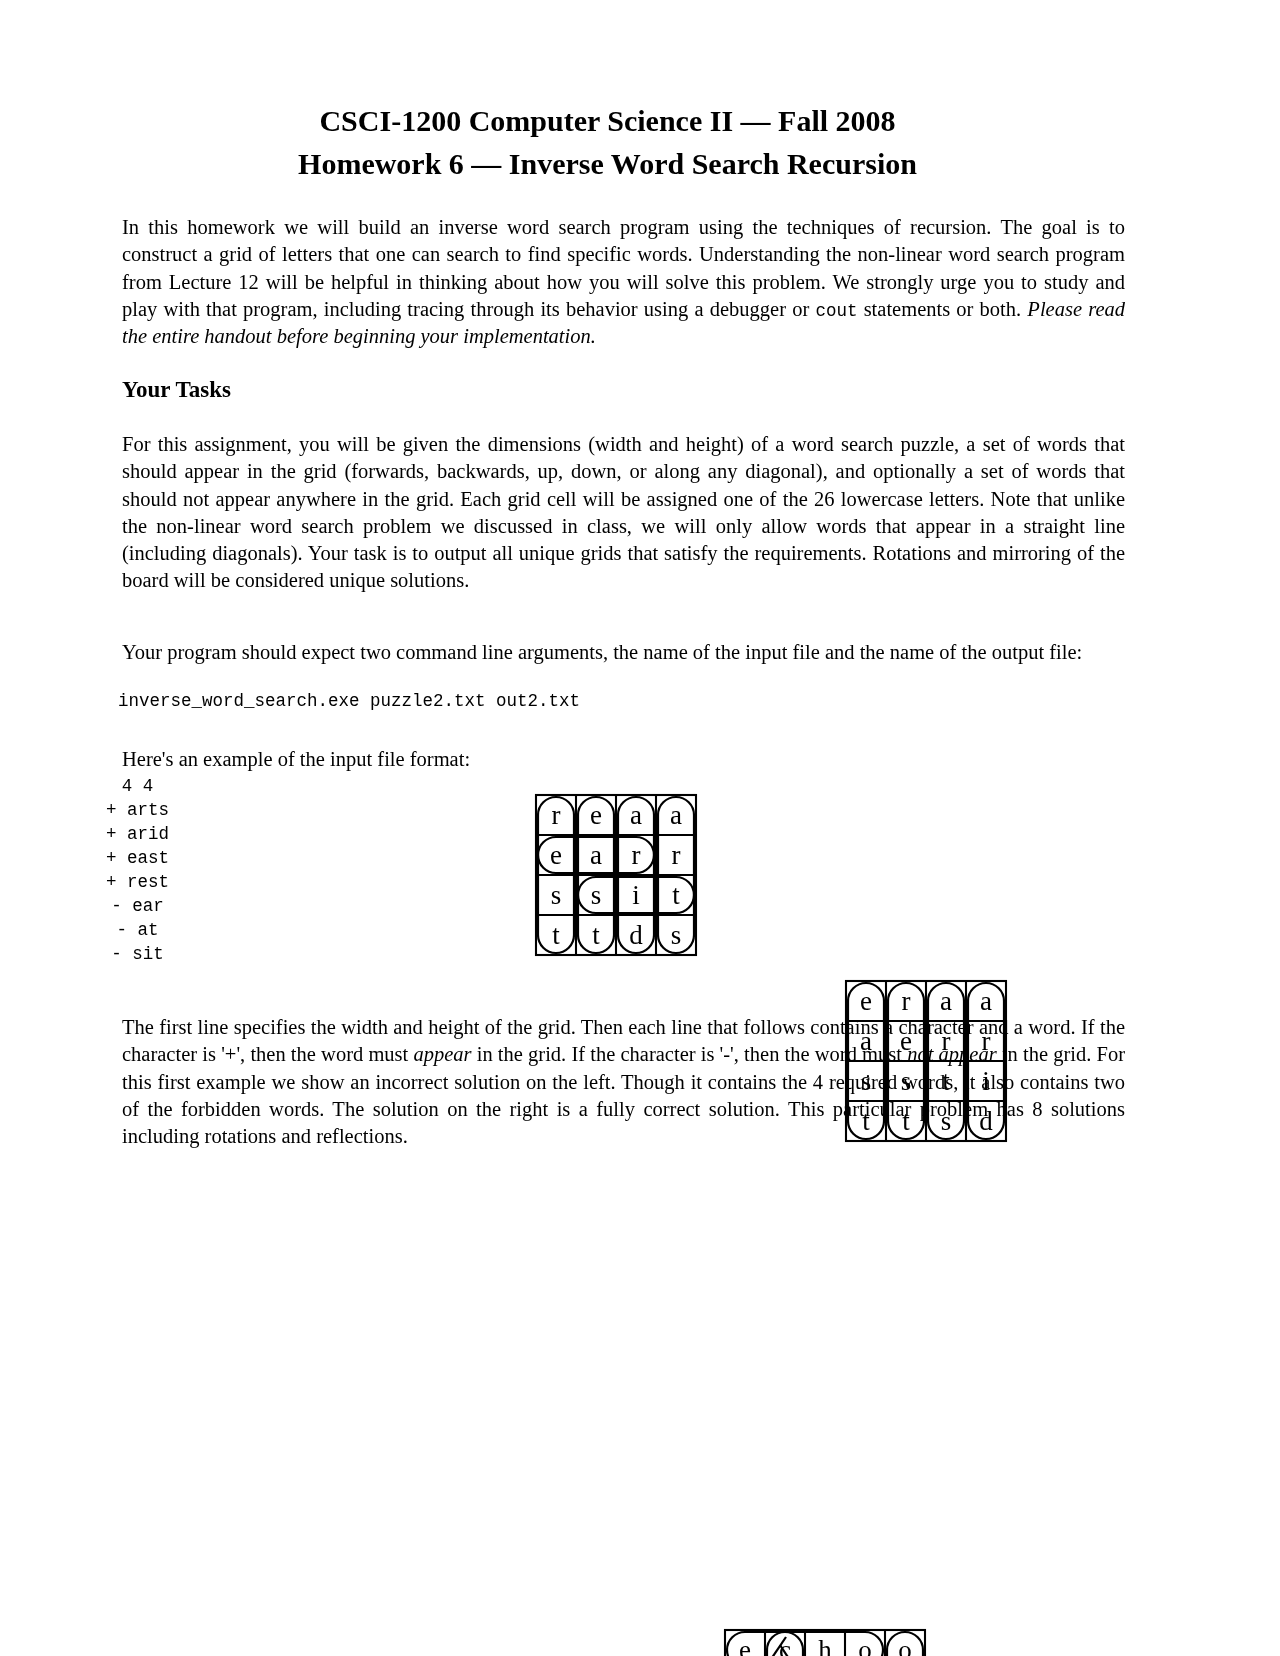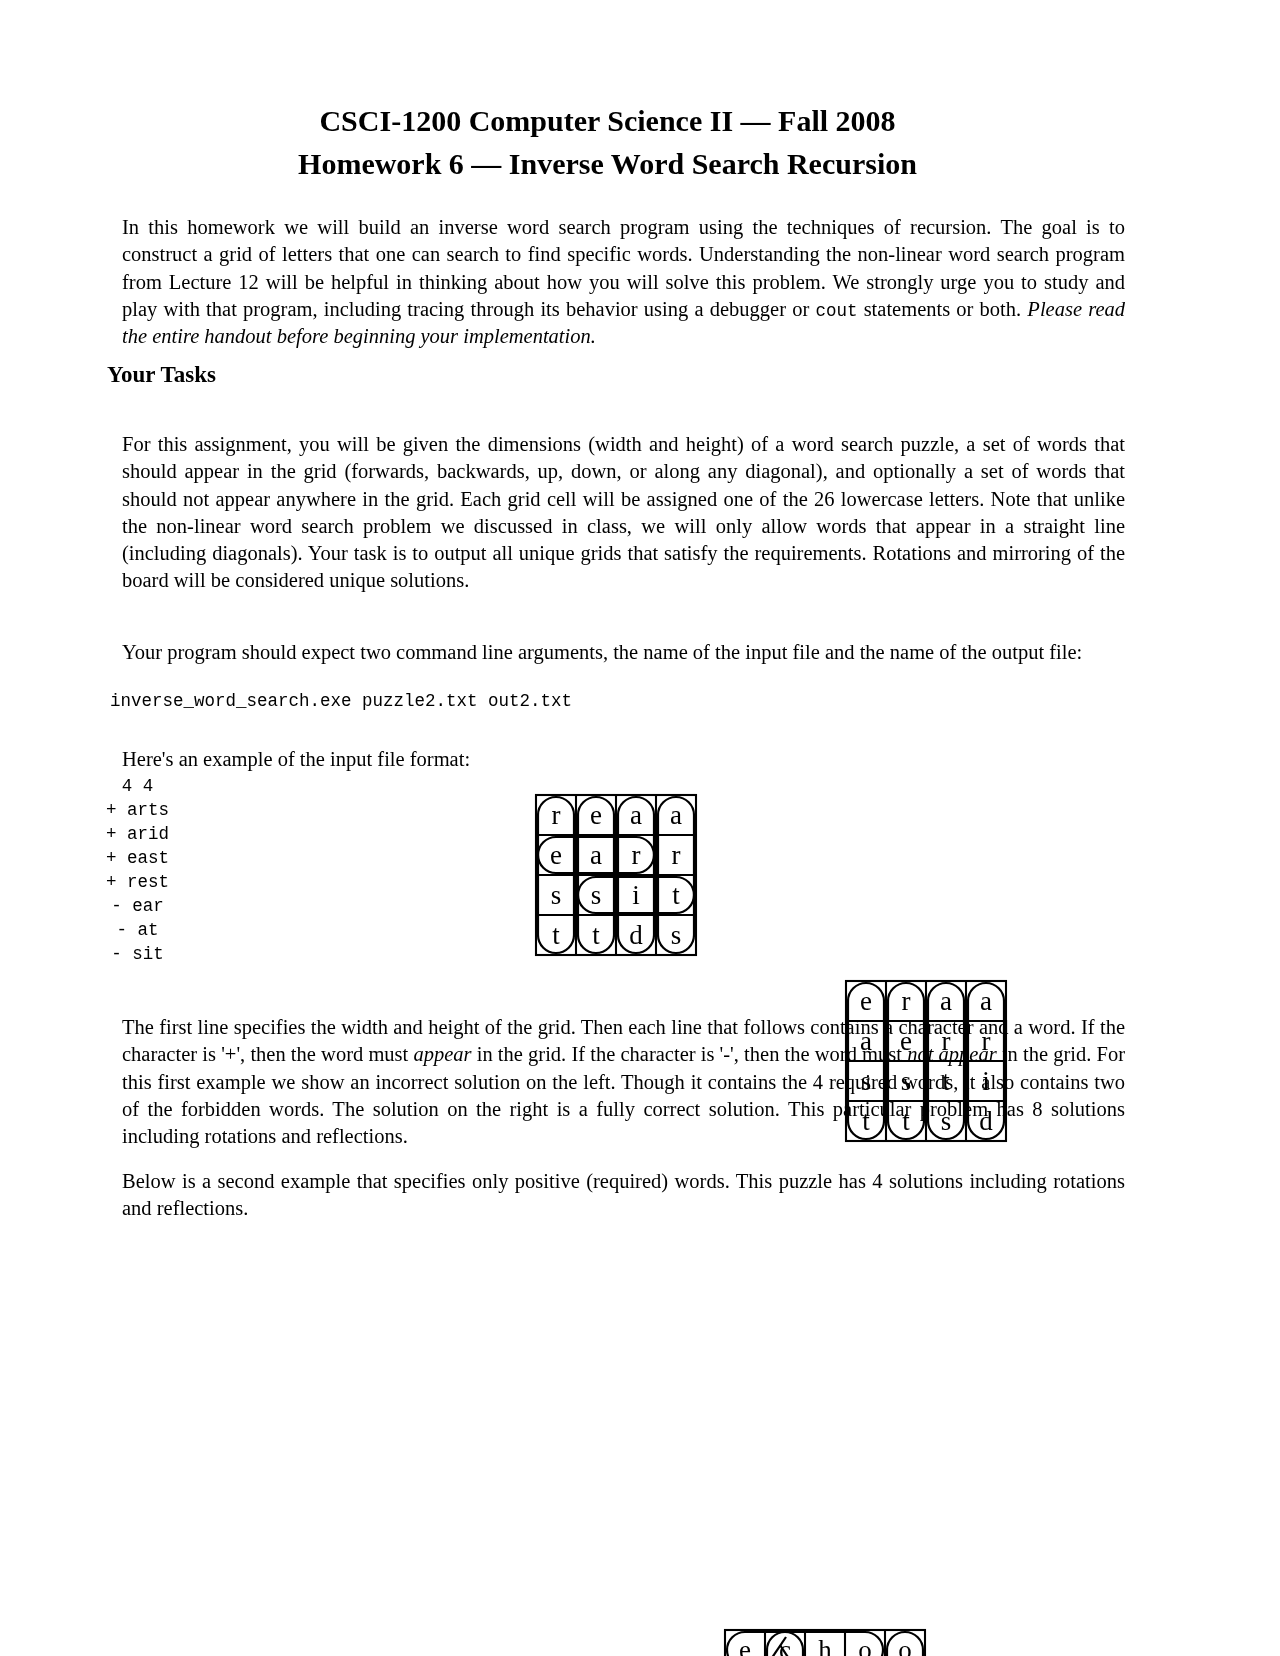--- a/index.html
+++ b/index.html
@@ -39,21 +39,21 @@
     line-height:1.33;
     text-align:justify;
     text-justify:inter-word;
     margin:16px;
     hyphens:none;
   }
 
   h2.section {
     font-size:23px;
     font-weight:bold;
-    margin:1px;
+    margin:16px;
     line-height:1.2;
   }
 
   .mono {
     font-family:"Liberation Mono", monospace;
     font-size:17.5px;
   }
   .code-line {
     font-family:"Liberation Mono", monospace;
     font-size:17.5px;
@@ -84,21 +84,21 @@
     </h1>
 
     <p class="body abs" style="left:0; top:198px; width:1003px;"><span>In this homework we will build an inverse word search program using the techniques of recursion. The goal is to construct a grid of letters that one can search to find specific words. Understanding the non-linear word search program from Lecture 12 will be helpful in thinking about how you will solve this problem. We strongly urge you to study and play with that program, including tracing through its behavior using a debugger or </span><span class="mono">cout</span><span> statements or both. </span><span class="ital">Please read the entire handout before beginning your implementation.</span></p>
 
     <h2 class="section abs" style="left:0; top:360px;">Your Tasks</h2>
 
     <p class="body abs" style="left:0; top:415px; width:1003px;">For this assignment, you will be given the dimensions (width and height) of a word search puzzle, a set of words that should appear in the grid (forwards, backwards, up, down, or along any diagonal), and optionally a set of words that should not appear anywhere in the grid. Each grid cell will be assigned one of the 26 lowercase letters. Note that unlike the non-linear word search problem we discussed in class, we will only allow words that appear in a straight line (including diagonals). Your task is to output all unique grids that satisfy the requirements. Rotations and mirroring of the board will be considered unique solutions.</p>
 
     <p class="body abs" style="left:0; top:623px; width:1003px;">Your program should expect two command line arguments, the name of the input file and the name of the output file:</p>
 
-    <div class="code-line abs" style="left:4px; top:690px;">inverse_word_search.exe puzzle2.txt out2.txt</div>
+    <div class="code-line abs" style="left:12px; top:690px;">inverse_word_search.exe puzzle2.txt out2.txt</div>
 
     <p class="body abs" style="left:0; top:730px; width:1003px;">Here's an example of the input file format:</p>
 
     <div class="listing abs" style="left:0; top:775px;text-align:center;">
       <div class="code-line">4 4</div>
       <div class="code-line">+ arts</div>
       <div class="code-line">+ arid</div>
       <div class="code-line">+ east</div>
       <div class="code-line">+ rest</div>
       <div class="code-line">- ear</div>
@@ -186,21 +186,20 @@
           <text x="33" y="162">t</text>
           <text x="73" y="162">t</text>
           <text x="113" y="162">s</text>
           <text x="153" y="162">d</text>
         </g>
       </svg>
     </div>
 
     <p class="body abs" style="left:0; top:998px; width:1003px;"><span>The first line specifies the width and height of the grid. Then each line that follows contains a character and a word. If the character is '+', then the word must </span><span class="ital">appear</span><span> in the grid. If the character is '-', then the word must </span><span class="ital">not appear</span><span> in the grid. For this first example we show an incorrect solution on the left. Though it contains the 4 required words, it also contains two of the forbidden words. The solution on the right is a fully correct solution. This particular problem has 8 solutions including rotations and reflections.</span></p>
 
-    <p class="body abs" style="left:0; top:1152px; width:1003px;">Below is a second example that specifies only positive (required) words. This puzzle has 4 solutions including rotations and reflections.</p>
 
 
     <div class="grid-wrap abs" style="left:606px; top:1245px;">
       <svg class="grid-svg" width="246" height="146" viewBox="0 0 246 146">
         <g fill="none" stroke="#000" stroke-width="2.1">
           <rect x="13" y="13" width="200" height="120"></rect>
           <line x1="53" y1="13" x2="53" y2="133"></line>
           <line x1="93" y1="13" x2="93" y2="133"></line>
           <line x1="133" y1="13" x2="133" y2="133"></line>
           <line x1="173" y1="13" x2="173" y2="133"></line>

